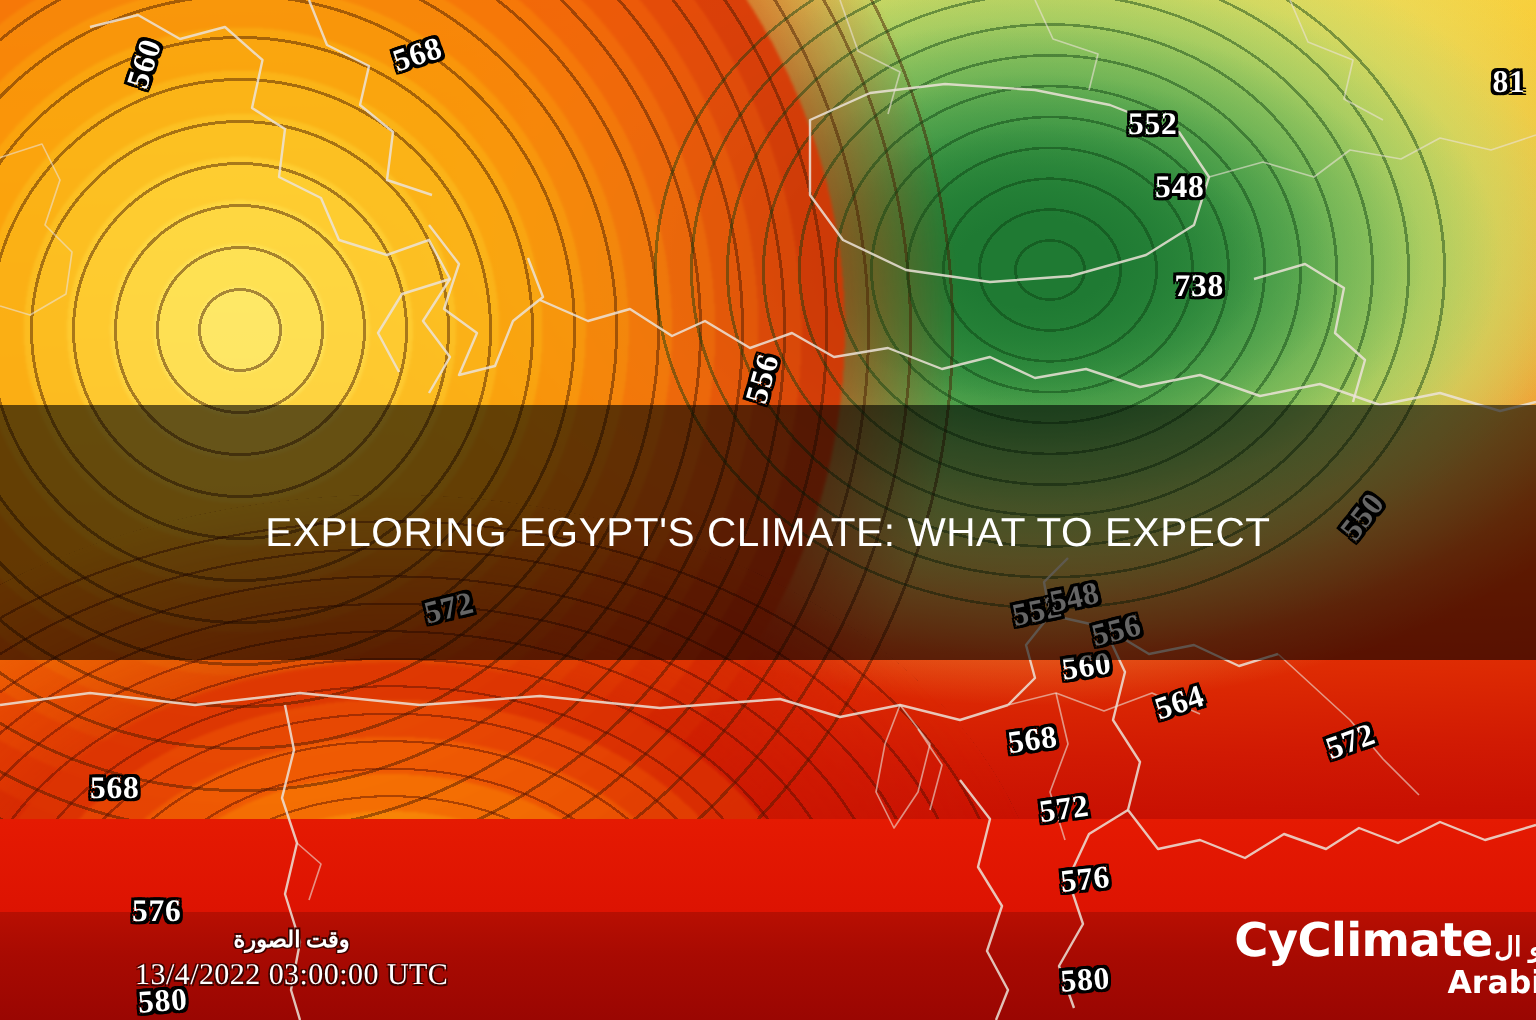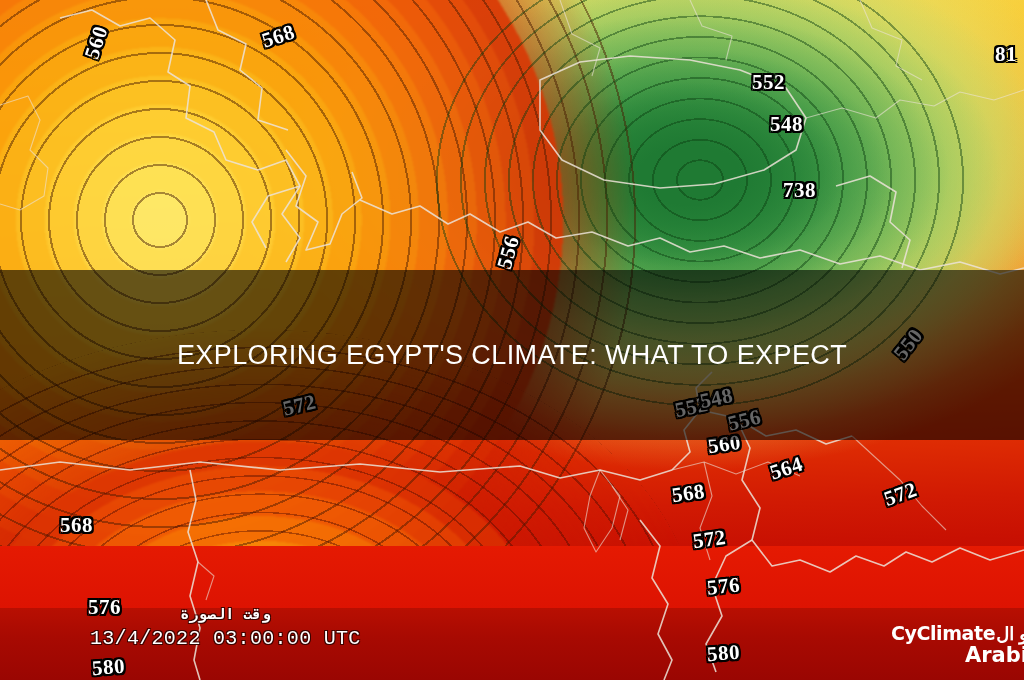--- a/index.html
+++ b/index.html
@@ -156,37 +156,37 @@
   #title-line2 {
     font-size:35px; font-weight:700;
     color:#f5c430;
     letter-spacing:.2px;
     text-align:center;
     font-family:"Liberation Sans", sans-serif;
   }
 
   
   #stamp {
-    position:absolute; left:90px; bottom:30px;
+    position:absolute; left:90px; bottom:18px;
     text-align:center;
     color:#ffffff;
-    font-family:Liberation Mono, monospace;
+    font-family:Liberation Serif, serif;
     text-shadow:-1px -1px 0 #3a0400, 1px -1px 0 #3a0400, -1px 1px 0 #3a0400, 1px 1px 0 #3a0400;
   }
   #stamp-ar { font-size:15px; font-weight:700; margin-bottom:3px; }
   #stamp-dt { font-size:20px; font-weight:400; letter-spacing:.3px; }
 
   
   #logo {
     position:absolute; right:-4px; bottom:14px;
     text-align:right; color:#ffffff;
     line-height:1.02;
   }
   #logo-main {
-    font-size:19px; font-weight:700; letter-spacing:-.4px;
+    font-size:31px; font-weight:700; letter-spacing:-.4px;
     font-family:"DejaVu Sans", sans-serif;
   }
   #logo-ar { font-size:18px; font-weight:700; }
   #logo-sub {
     font-size:21px; font-weight:700;
     font-family:"DejaVu Sans", sans-serif;
     margin-top:1px;
   }
   .logo-row { display:flex; align-items:baseline; justify-content:flex-end; gap:1px; }
 </style>

